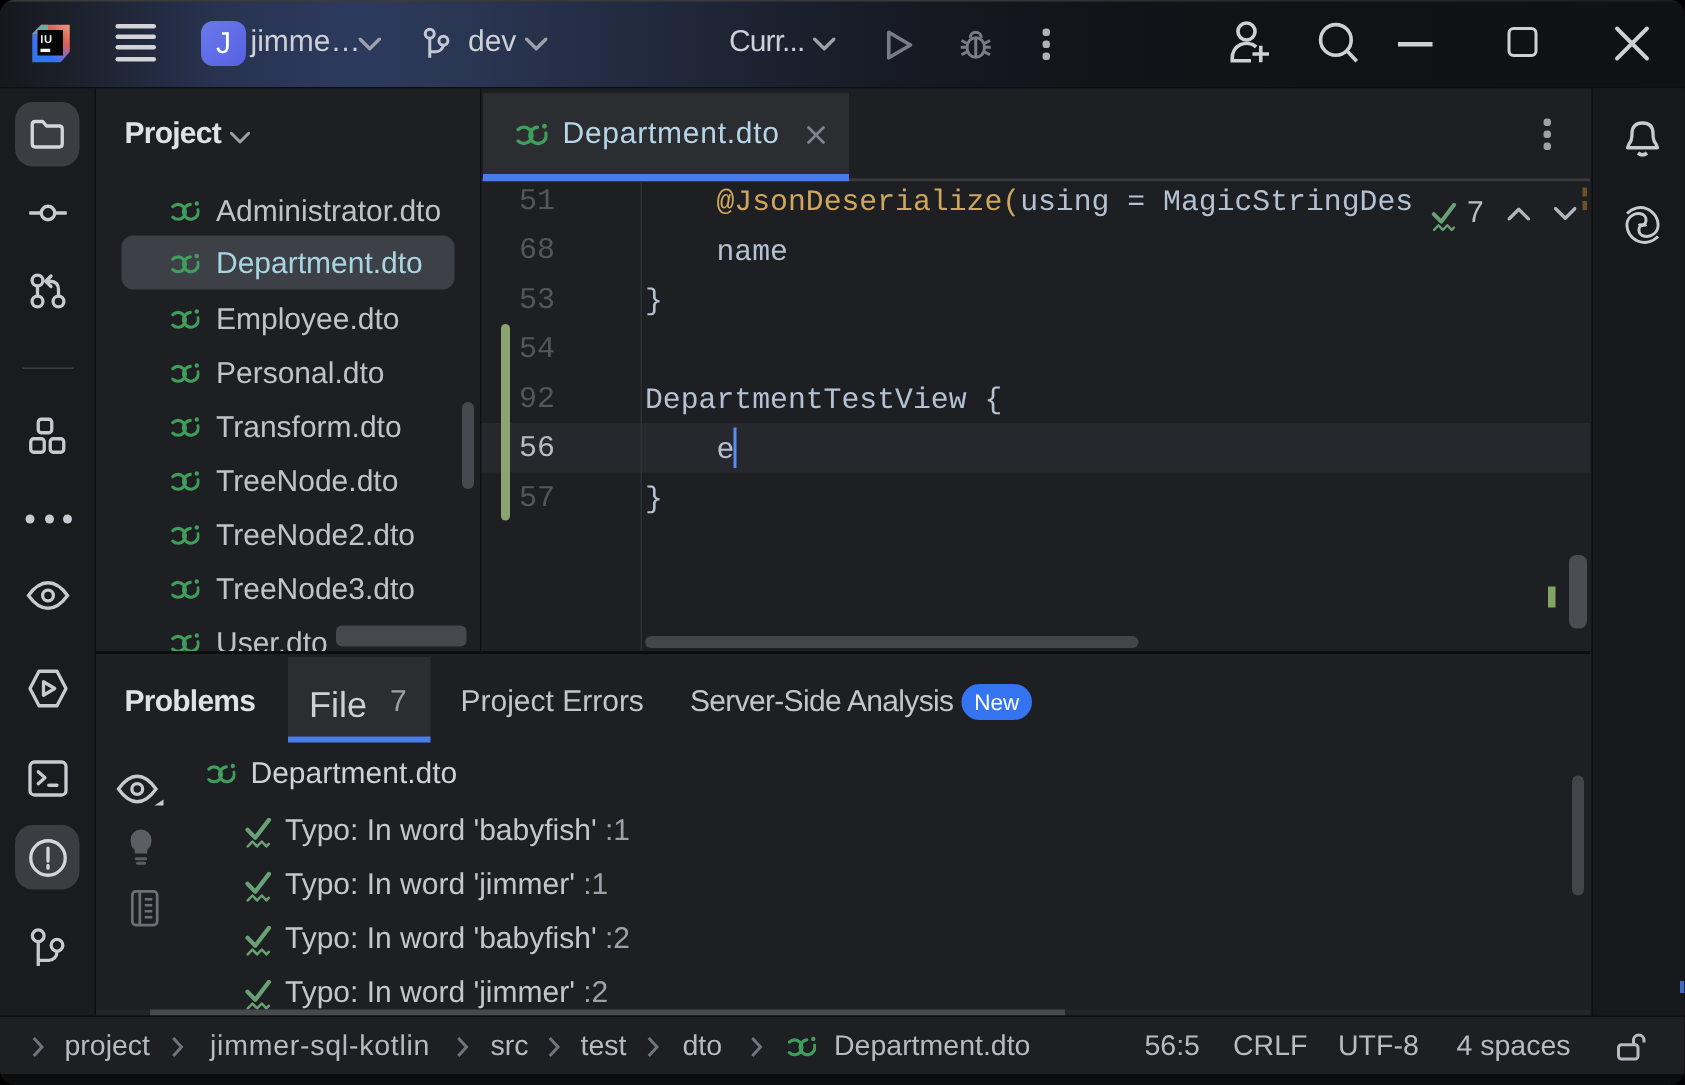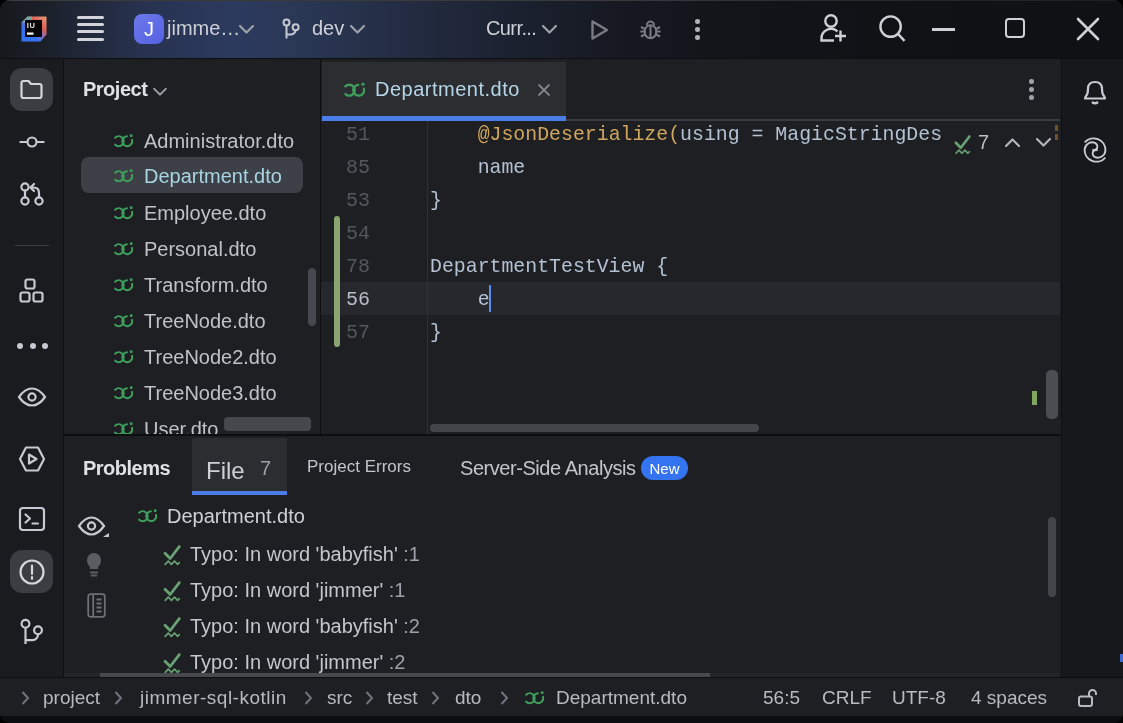--- a/index.html
+++ b/index.html
@@ -267,24 +267,24 @@
       <div style="width:4.5px;height:4.5px;border-radius:50%;background:#9da1a8"></div>
       <div style="width:4.5px;height:4.5px;border-radius:50%;background:#9da1a8;margin-top:3.5px"></div>
       <div style="width:4.5px;height:4.5px;border-radius:50%;background:#9da1a8;margin-top:3.5px"></div>
     </div>
   </div>
   <div id="editor">
     <div id="curline"></div>
     <div id="gutline"></div>
     <div id="gbar"></div>
     <div class="lnum" style="left:0;top:-3.5px">51</div>
-    <div class="lnum" style="left:0;top:29.5px">85</div>
+    <div class="lnum" style="left:0;top:29.5px">68</div>
     <div class="lnum" style="left:0;top:62.5px">53</div>
     <div class="lnum" style="left:0;top:95.5px">54</div>
-    <div class="lnum" style="left:0;top:128.5px">78</div>
+    <div class="lnum" style="left:0;top:128.5px">92</div>
     <div class="lnum" style="left:0;top:161.5px;color:#b9bcc3">56</div>
     <div class="lnum" style="left:0;top:194.5px">57</div>
     <div class="cline" style="top:-3.5px">    <span style="color:#cfa65e">@JsonDeserialize(</span>using = MagicStringDes</div>
     <div class="cline" style="top:29.5px">    name</div>
     <div class="cline" style="top:62.5px">}</div>
     <div class="cline" style="top:128.5px">DepartmentTestView {</div>
     <div class="cline" style="top:161.5px">    e</div>
     <div class="cline" style="top:194.5px">}</div>
     <div id="cursor"></div>
     <svg class="abs" style="left:632px;top:12px" width="19" height="22" viewBox="0 0 20 23" stroke="#68a173">
@@ -313,21 +313,21 @@
       <use href="#arm1" transform="rotate(180 14 14)"></use>
     </svg>
   </div>
   <div id="problems">
     <div id="filetab"></div>
     <div id="fileline"></div>
     <div id="ptabs">
       <span class="abs" style="left:19px;top:21px;font-size:20px;font-weight:bold;color:#dfe1e5;letter-spacing:-0.5px">Problems</span>
       <span class="abs" style="left:142px;top:21px;font-size:24px;color:#ced0d6">File</span>
       <span class="abs" style="left:196px;top:21px;font-size:20px;color:#9da1a8">7</span>
-      <span class="abs" style="left:243px;top:21px;font-size:17px;color:#c2c5cb">Project Errors</span>
+      <span class="abs" style="left:243px;top:21px;font-size:20px;color:#c2c5cb">Project Errors</span>
       <span class="abs" style="left:396px;top:21px;font-size:20px;color:#c2c5cb;letter-spacing:-0.45px">Server-Side Analysis</span>
       <div class="abs" style="left:577px;top:20px;width:47px;height:24px;background:#3574f0;border-radius:12px;color:#fff;font-size:15px;display:flex;align-items:center;justify-content:center">New</div>
     </div>
 
     <svg class="abs" style="left:13px;top:79px" width="33" height="25" viewBox="0 0 33 25" fill="none" stroke="#c7cad0" stroke-width="2.2">
       <path d="M2 11 q6 -8.5 12.5 -8.5 q6.5 0 12.5 8.5 q-6 8.5 -12.5 8.5 q-6.5 0 -12.5 -8.5 Z"></path>
       <circle cx="14.5" cy="11" r="3.6"></circle>
       <path d="M26 22 l6 0 l0 -4 Z" fill="#c7cad0" stroke="none"></path>
     </svg>
     <svg class="abs" style="left:21px;top:116px" width="18" height="26" viewBox="0 0 18 26" fill="none" stroke="none">

